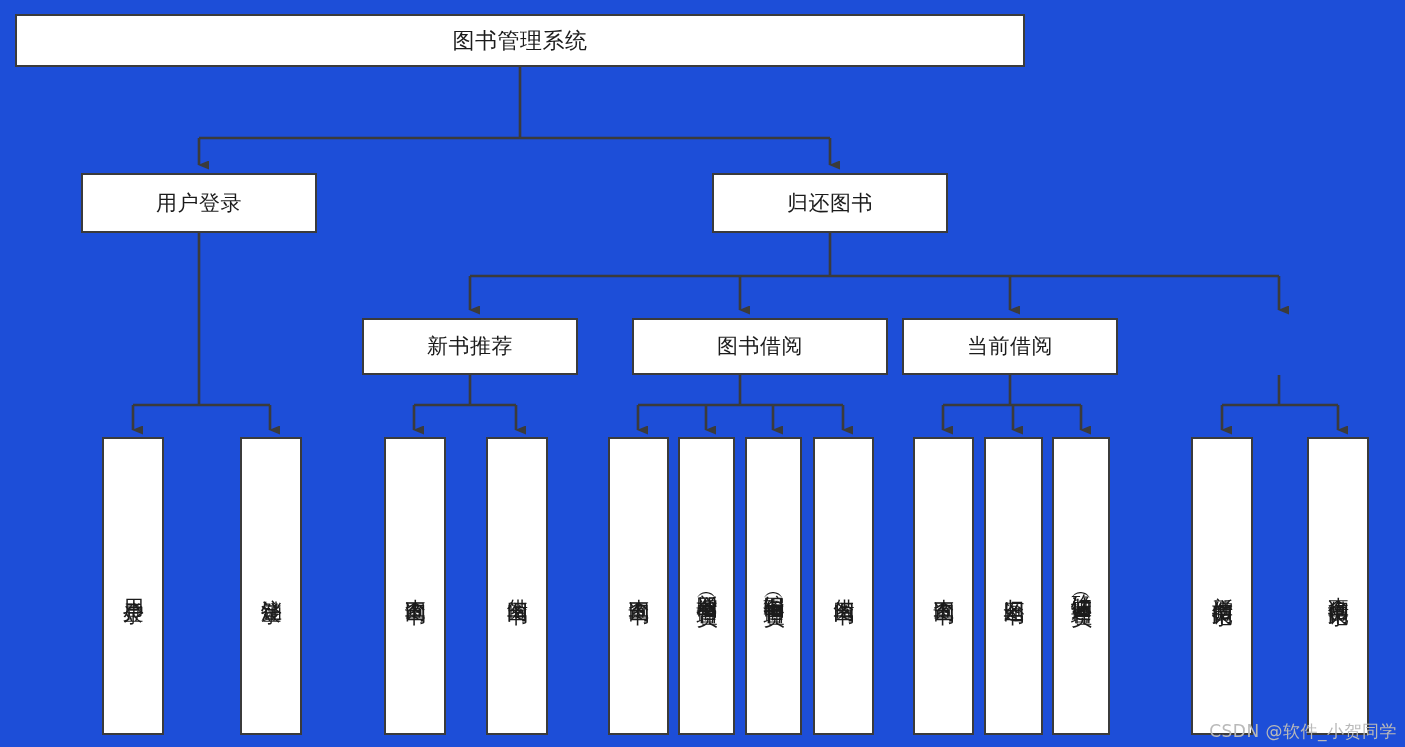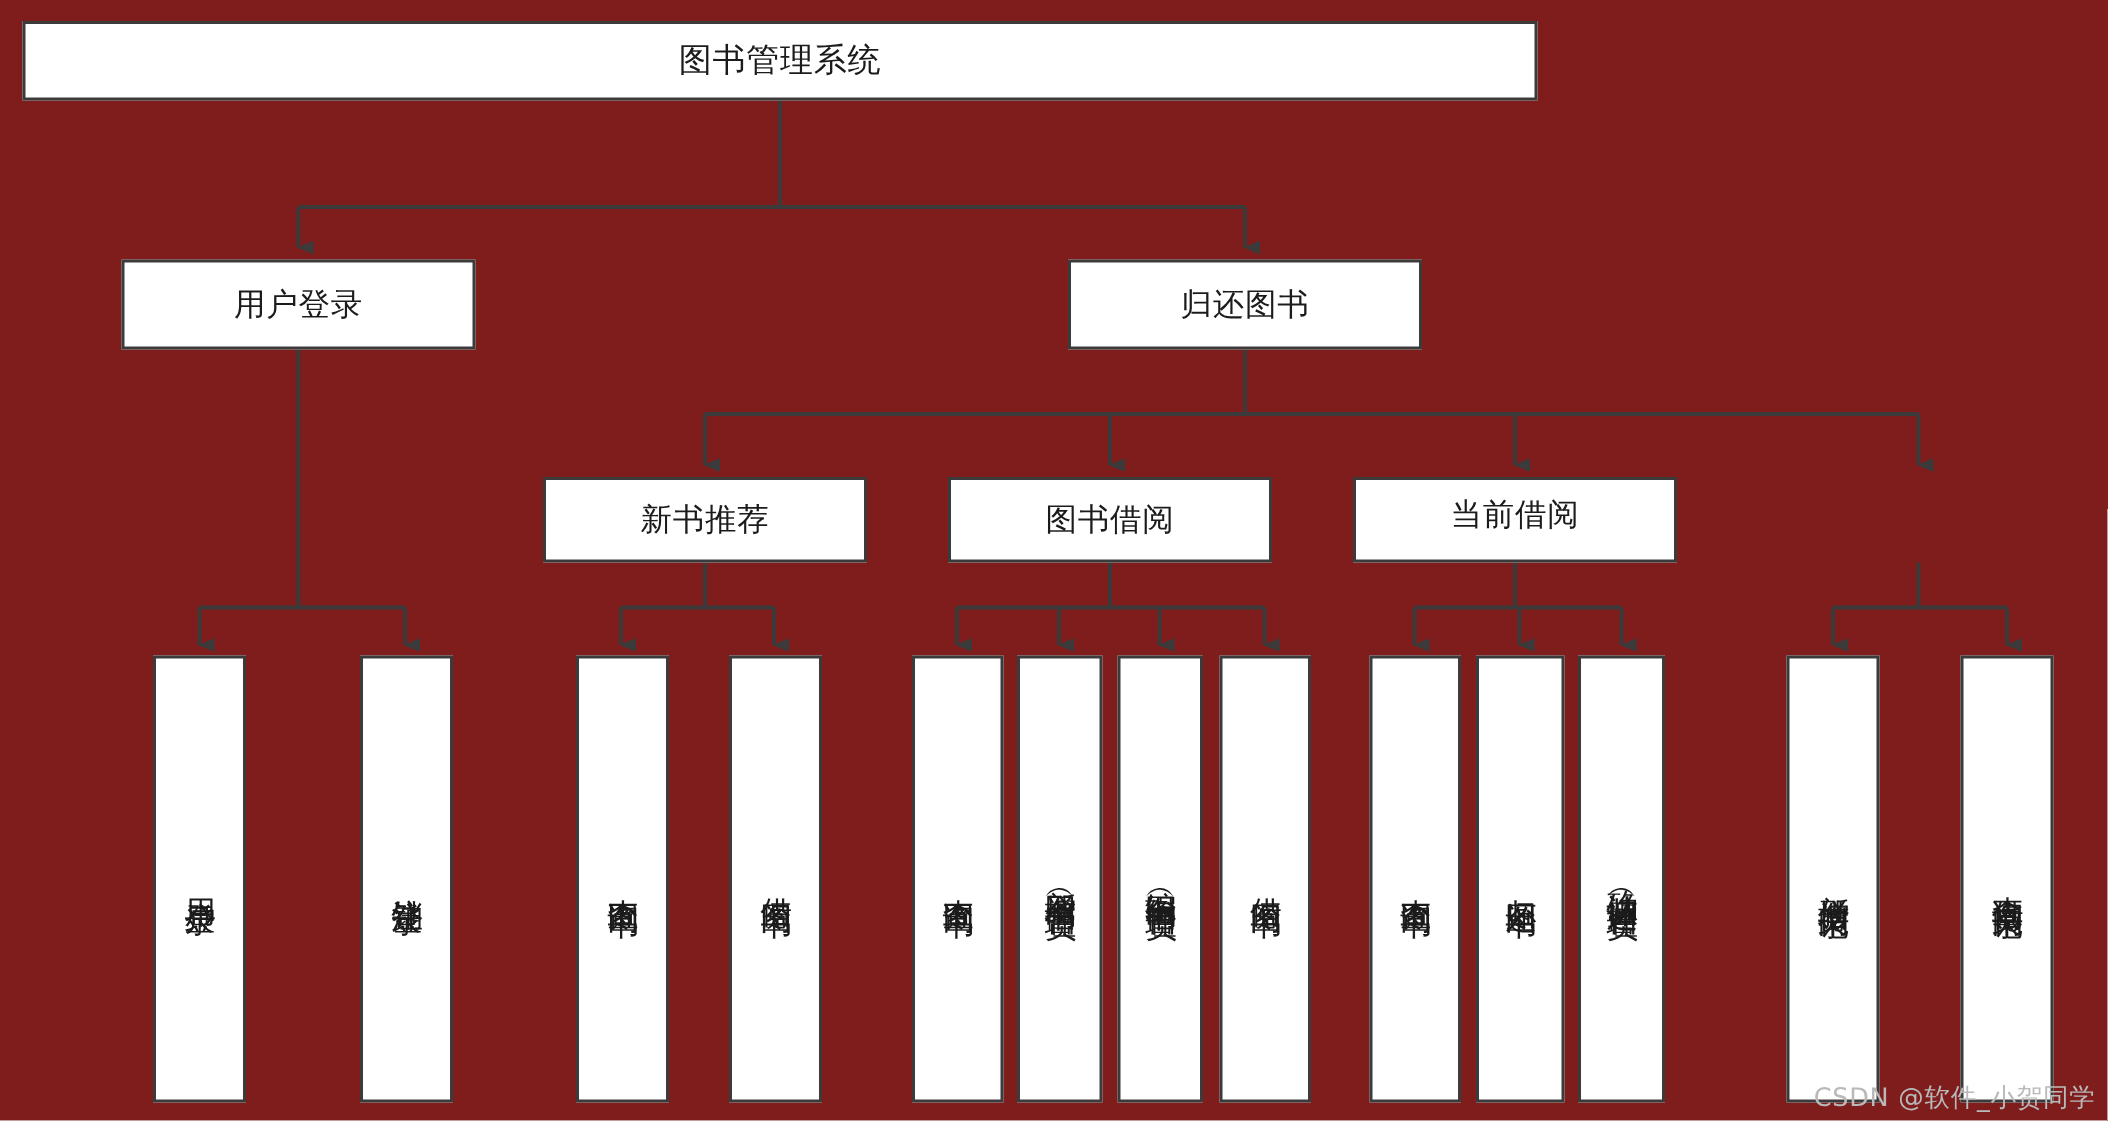--- a/index.html
+++ b/index.html
@@ -9,21 +9,21 @@
     background: #ffffff;
   }
   body {
     font-family: "DejaVu Sans", "Liberation Sans", sans-serif;
     color: #1a1a1a;
   }
   #diagram-root {
     position: relative;
     width: 1405px;
     height: 747px;
-    background: #7f1d1d;
+    background: #1d4ed8;
     overflow: hidden;
   }
   #wires {
     position: absolute;
     left: 0;
     top: 0;
     width: 1405px;
     height: 747px;
     pointer-events: none;
   }
@@ -137,24 +137,24 @@
   <div class="node level2" style="left:81px; top:173px; width:236px; height:60px;">
     <span class="node-label">用户登录</span>
   </div>
   <div class="node level2" style="left:712px; top:173px; width:236px; height:60px;">
     <span class="node-label">归还图书</span>
   </div>
 
   <div class="node level3" style="left:362px; top:318px; width:216px; height:57px;">
     <span class="node-label">新书推荐</span>
   </div>
-  <div class="node level3" style="left:632px; top:318px; width:216px; height:57px;">
+  <div class="node level3" style="left:632px; top:318px; width:256px; height:57px;">
     <span class="node-label">图书借阅</span>
   </div>
-  <div class="node level3" style="left:902px; top:318px; width:216px; height:57px;font-family:Liberation Mono, monospace;">
+  <div class="node level3" style="left:902px; top:318px; width:216px; height:57px;">
     <span class="node-label">当前借阅</span>
   </div>
 
   <div class="node vertical" style="left:102px; top:437px; width:62px; height:298px;">
     <span class="node-label">用户登录</span>
   </div>
   <div class="node vertical" style="left:240px; top:437px; width:62px; height:298px;">
     <span class="node-label">注销登录</span>
   </div>
 

